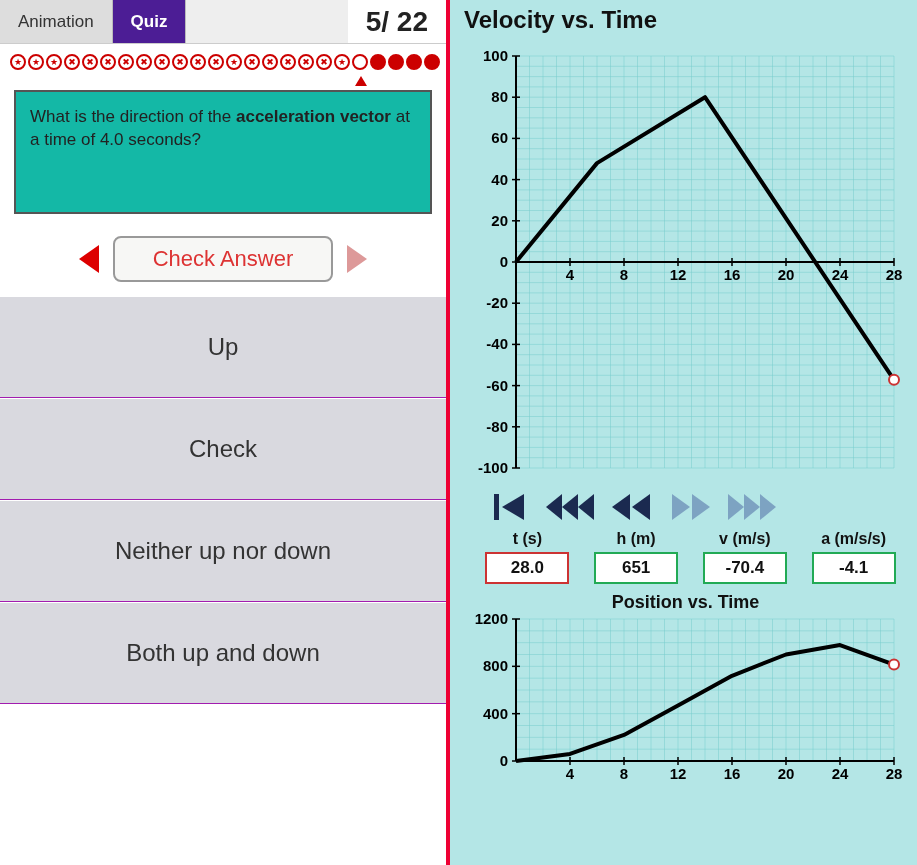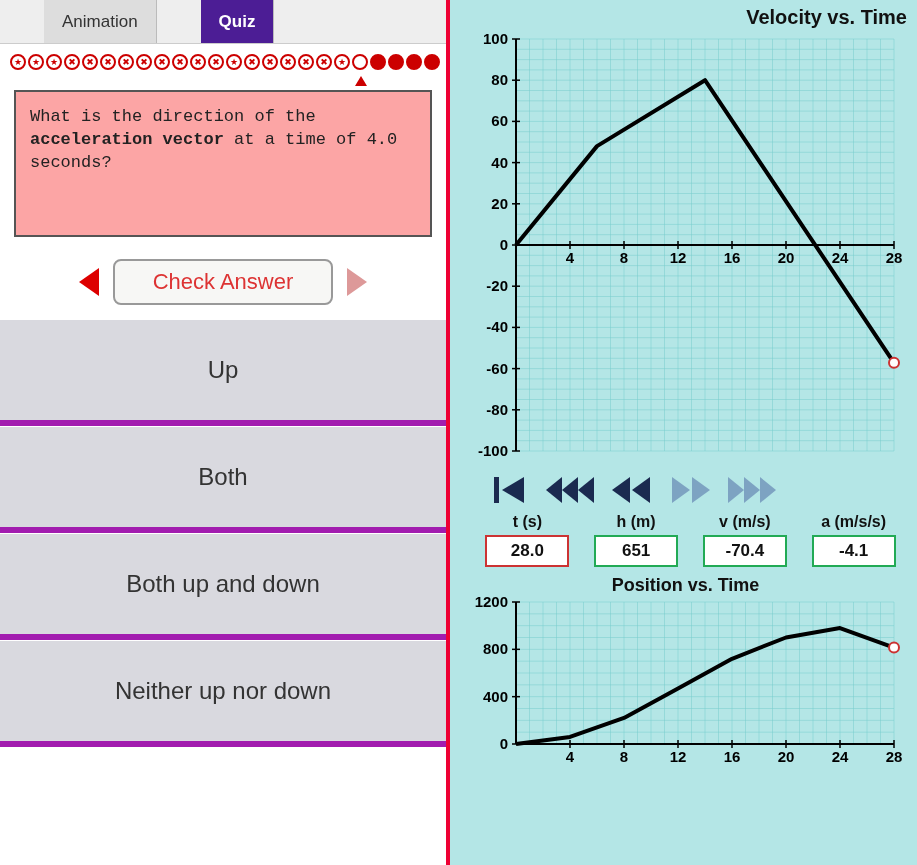--- a/index.html
+++ b/index.html
@@ -25,21 +25,20 @@
     border-bottom: 1px solid #ccc;
     background: #eee;
   }
   .tab {
     padding: 0 18px;
     display: flex;
     align-items: center;
     font-size: 17px;
     border-right: 1px solid #bbb;
     cursor: pointer;
-    margin-left: 44px;
   }
   .tab.active {
     background: #4c1d95;
     color: #fff;
     font-weight: bold;
   }
   .tab.inactive {
     background: #ddd;
     color: #333;
   }
@@ -74,26 +73,25 @@
   .dot.current { background:#fff; border-color:#c00; }
   .dot.pending { background:#c00; border-color:#c00; }
   .arrow-up {
     position:absolute; bottom:-2px; left: 373px;
     width:0; height:0; border-left:6px solid transparent; border-right:6px solid transparent;
     border-bottom:10px solid #c00;
   }
   .question-box {
     margin: 6px 14px 16px 14px;
     border: 2px solid #555;
-    background: #fca5a5;
+    background: #14b8a6;
     padding: 14px 14px 60px 14px;
     font-size: 17px;
     color: #222;
     line-height: 1.35;
-    font-family: Liberation Mono, monospace;
   }
   .question-box b { font-weight: bold; }
   .check-row {
     display:flex; align-items:center; justify-content:center;
     gap:14px; padding: 6px 0 14px 0;
   }
   .tri-left, .tri-right { width:0;height:0; cursor:pointer; }
   .tri-left { border-top:14px solid transparent; border-bottom:14px solid transparent; border-right:20px solid #d00; }
   .tri-right { border-top:14px solid transparent; border-bottom:14px solid transparent; border-left:20px solid #d99; }
   .check-btn {
@@ -102,37 +100,37 @@
     padding: 8px 38px;
     font-size: 22px;
     color: #d33;
     background: #f7f7f5;
     cursor: pointer;
     text-align: center;
   }
   .options { display:flex; flex-direction:column; }
   .option {
     border-top: 1px solid #fff;
-    border-bottom: 6px solid #a21caf;
+    border-bottom: 1px solid #a21caf;
     background: #d9d9df;
     text-align: center;
     font-size: 24px;
     color: #333;
     padding: 36px 8px;
     cursor: pointer;
   }
 
   .right-panel {
     flex:1;
     background: #b4e6e6;
     padding: 6px 10px 6px 14px;
     display:flex; flex-direction:column;
   }
   .chart-box { position:relative; }
-  .chart-title { text-align:right; font-weight:bold; font-size:20px; color:#111; margin-bottom:2px; }
+  .chart-title { text-align:left; font-weight:bold; font-size:24px; color:#111; margin-bottom:14px; }
   svg text { font-family: Arial; }
 
   .play-controls { display:flex; gap:18px; justify-content:flex-start; padding:10px 4px 8px 30px; }
   .pc-btn { cursor:pointer; color:#1b2a50; }
   .pc-btn svg { display:block; }
   .pc-btn.dim { color:#7da3c2; }
 
   .readouts { display:flex; gap:10px; padding:0 4px 8px 14px; }
   .ro { flex:1; display:flex; flex-direction:column; align-items:center; }
   .ro-label { font-size:16px; font-weight:bold; color:#111; margin-bottom:4px; }
@@ -141,20 +139,21 @@
 
   .chart2-title { text-align:center; font-weight:bold; font-size:18px; color:#111; margin-top:0; }
 </style>
 </head>
 <body>
 
 <div class="left-panel">
   <div class="tabs-row">
     <div class="tab inactive">Animation</div>
     <div class="tab active">Quiz</div>
+    <div class="counter">5/ 22</div>
   </div>
 
   <div class="progress-dots" id="progress-dots">
     <div class="dot star"></div>
       <div class="dot star"></div>
       <div class="dot star"></div>
       <div class="dot wrong"></div>
       <div class="dot wrong"></div>
       <div class="dot wrong"></div>
       <div class="dot wrong"></div>
@@ -183,23 +182,23 @@
   </div>
 
   <div class="check-row">
     <div class="tri-left"></div>
     <button class="check-btn">Check Answer</button>
     <div class="tri-right"></div>
   </div>
 
   <div class="options">
     <div class="option">Up</div>
-    <div class="option">Both</div>
+    <div class="option">Check</div>
+    <div class="option">Neither up nor down</div>
     <div class="option">Both up and down</div>
-    <div class="option">Neither up nor down</div>
   </div>
 </div>
 
 <div class="right-panel">
   <div class="chart-box">
     <div class="chart-title">Velocity vs. Time</div>
     <svg id="chart1" width="440" height="430">
         <line x1="52" y1="8" x2="52" y2="420" stroke="#7cc" stroke-width="0.5"></line>
         <line x1="65.5" y1="8" x2="65.5" y2="420" stroke="#7cc" stroke-width="0.5"></line>
         <line x1="79" y1="8" x2="79" y2="420" stroke="#7cc" stroke-width="0.5"></line>

